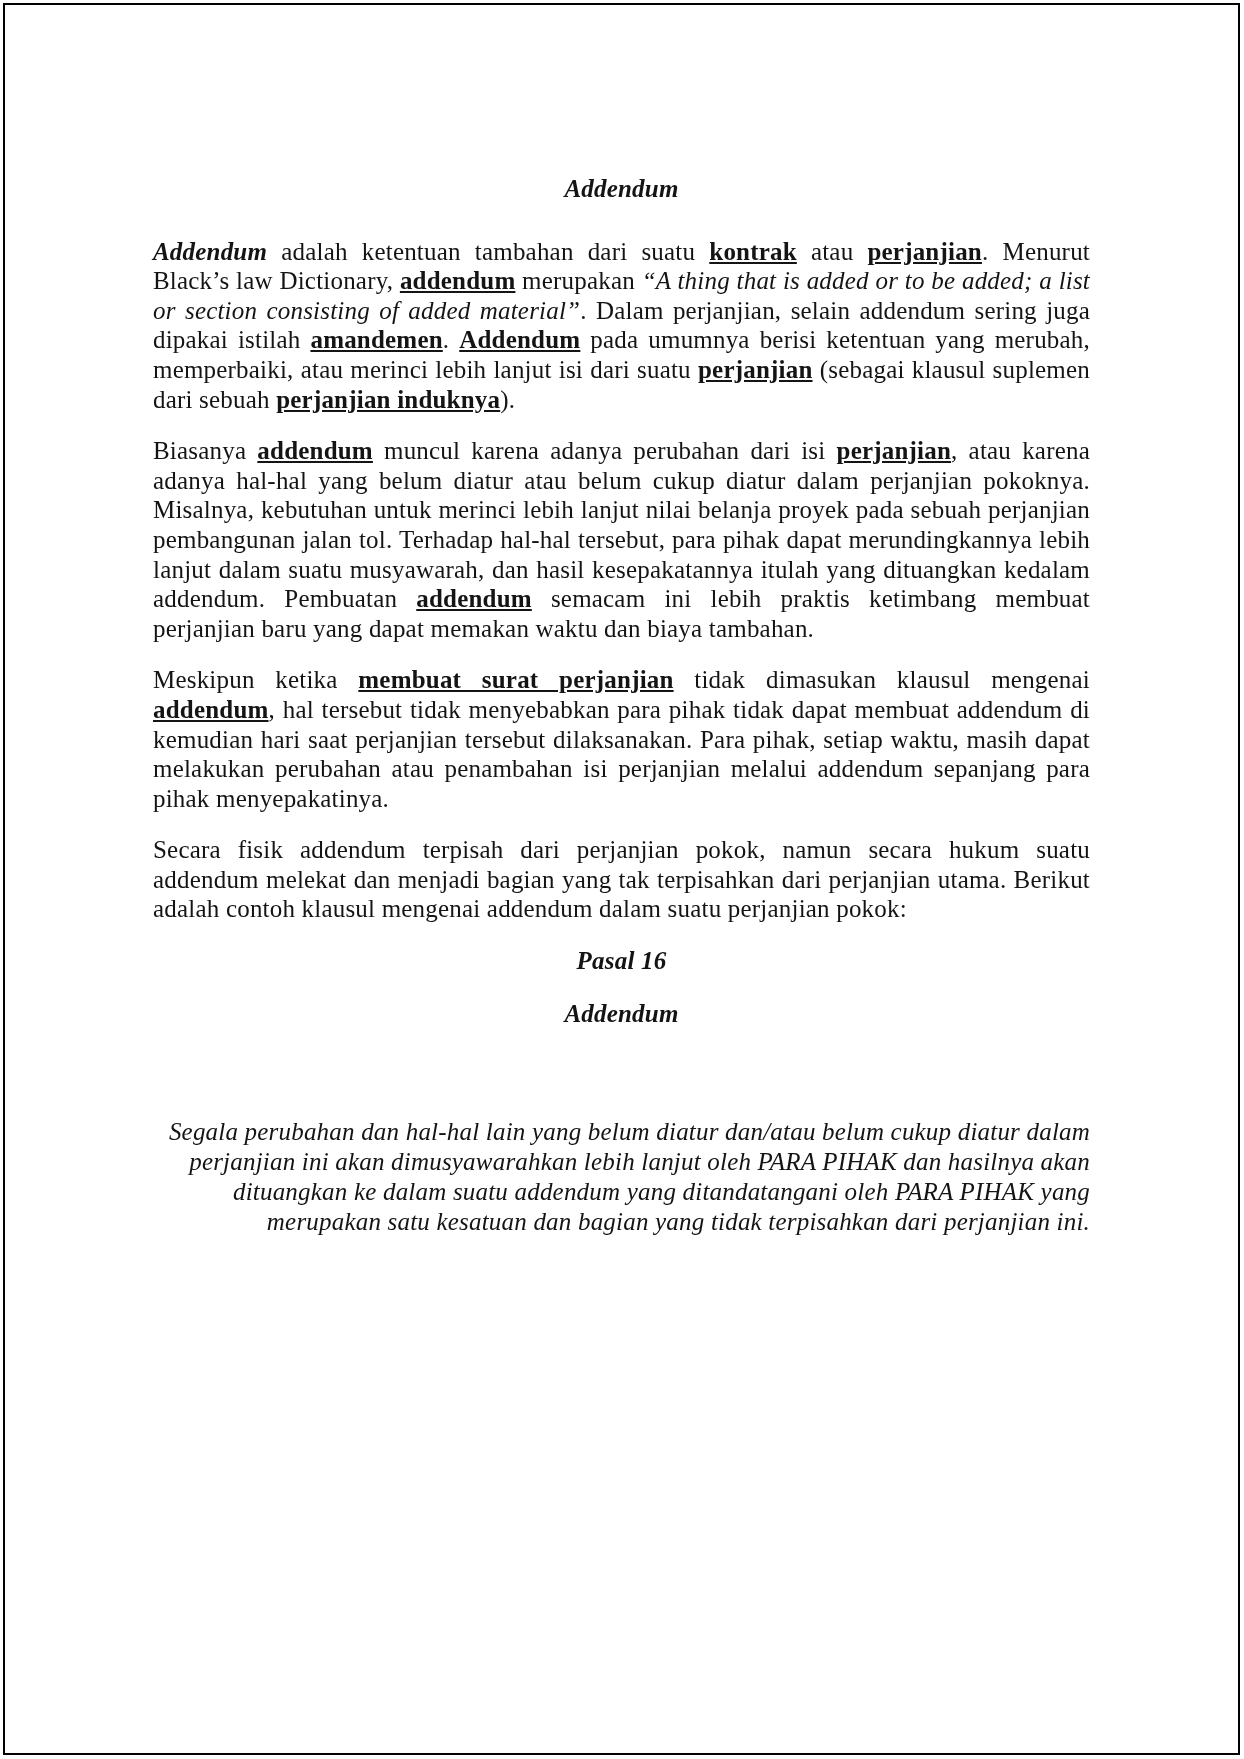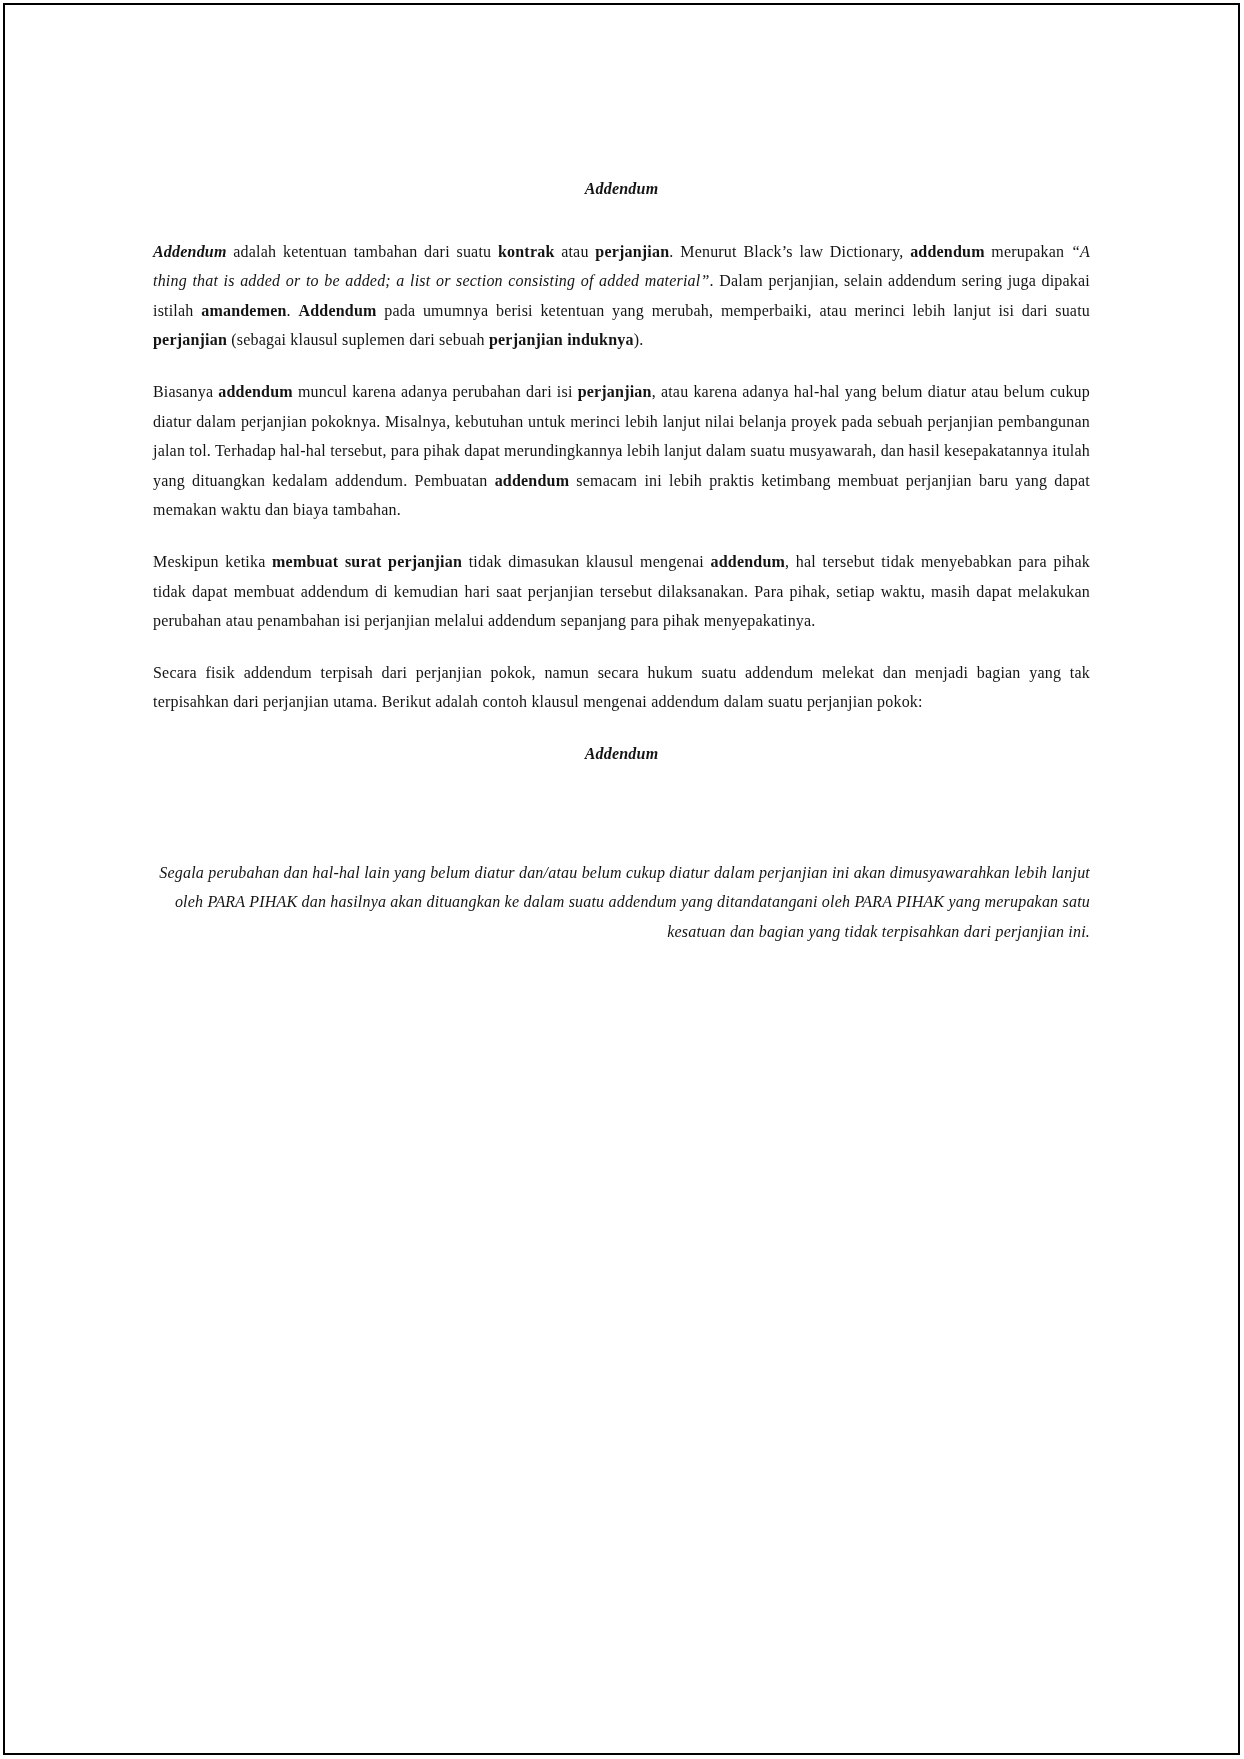--- a/index.html
+++ b/index.html
@@ -20,36 +20,36 @@
     position: absolute;
     top: 3px; left: 3px; right: 4px; bottom: 4px;
     border: 2px solid #000000;
     pointer-events: none;
   }
   .content {
     position: absolute;
     left: 153px;
     top: 174px;
     width: 937px;
-    font-size: 16px;
+    font-size: 25px;
     line-height: 29.6px;
     letter-spacing: 0.2px;
   }
   .doc-title {
     text-align: center;
     font-weight: 700;
     font-style: italic;
     margin: 0 0 33px 0;
   }
   .body-para {
     text-align: justify;
     margin: 0 0 22px 0;
   }
   .body-para span { white-space: normal; }
-  .run-b { font-weight: 700; }
+  .run-b { font-weight: 700; text-decoration: underline; }
   .run-i { font-style: italic; }
   .run-bi { font-weight: 700; font-style: italic; }
   .clause-heading {
     text-align: center;
     font-weight: 700;
     font-style: italic;
     margin: 0 0 23px 0;
   }
   .clause-heading.second { margin-bottom: 0; }
   .clause-body {
@@ -69,19 +69,20 @@
     <p class="doc-title">Addendum</p>
 
     <p class="body-para"><span class="run-bi">Addendum</span><span> adalah ketentuan tambahan dari suatu </span><span class="run-b">kontrak</span><span> atau </span><span class="run-b">perjanjian</span><span>. Menurut Black’s law Dictionary, </span><span class="run-b">addendum</span><span> merupakan </span><span class="run-i">“A thing that is added or to be added; a list or section consisting of added material”</span><span>.  Dalam perjanjian, selain addendum sering juga dipakai istilah </span><span class="run-b">amandemen</span><span>. </span><span class="run-b">Addendum</span><span> pada umumnya berisi ketentuan yang merubah, memperbaiki, atau merinci lebih lanjut isi dari suatu </span><span class="run-b">perjanjian</span><span> (sebagai klausul suplemen dari sebuah </span><span class="run-b">perjanjian induknya</span><span>).</span></p>
 
     <p class="body-para"><span>Biasanya </span><span class="run-b">addendum</span><span> muncul karena adanya perubahan dari isi </span><span class="run-b">perjanjian</span><span>, atau karena adanya hal-hal yang belum diatur atau belum cukup diatur dalam perjanjian pokoknya. Misalnya, kebutuhan untuk merinci lebih lanjut nilai belanja proyek pada sebuah perjanjian pembangunan jalan tol. Terhadap hal-hal tersebut, para pihak dapat merundingkannya lebih lanjut dalam suatu musyawarah, dan hasil kesepakatannya itulah yang dituangkan kedalam addendum.  Pembuatan </span><span class="run-b">addendum</span><span> semacam ini lebih praktis ketimbang membuat perjanjian baru yang dapat memakan waktu dan biaya tambahan.</span></p>
 
     <p class="body-para"><span>Meskipun ketika </span><span class="run-b">membuat surat perjanjian</span><span> tidak dimasukan klausul mengenai </span><span class="run-b">addendum</span><span>, hal tersebut tidak menyebabkan para pihak tidak dapat membuat addendum di kemudian hari saat perjanjian tersebut dilaksanakan. Para pihak, setiap waktu, masih dapat melakukan perubahan atau penambahan isi perjanjian melalui addendum sepanjang para pihak menyepakatinya.</span></p>
 
     <p class="body-para"><span>Secara fisik addendum terpisah dari perjanjian pokok, namun secara hukum suatu addendum melekat dan menjadi bagian yang tak terpisahkan dari perjanjian utama. Berikut adalah contoh klausul mengenai addendum dalam suatu perjanjian pokok:</span></p>
 
+    <p class="clause-heading">Pasal 16</p>
 
     <p class="clause-heading second">Addendum</p>
 
     <p class="clause-body">Segala perubahan dan hal-hal lain yang belum diatur dan/atau belum cukup diatur dalam perjanjian ini akan dimusyawarahkan lebih lanjut oleh PARA PIHAK dan hasilnya akan dituangkan ke dalam suatu addendum yang ditandatangani oleh PARA PIHAK yang  merupakan satu kesatuan dan bagian yang tidak terpisahkan dari perjanjian ini.</p>
 
   </div>
 </div>
 
 </body></html>

